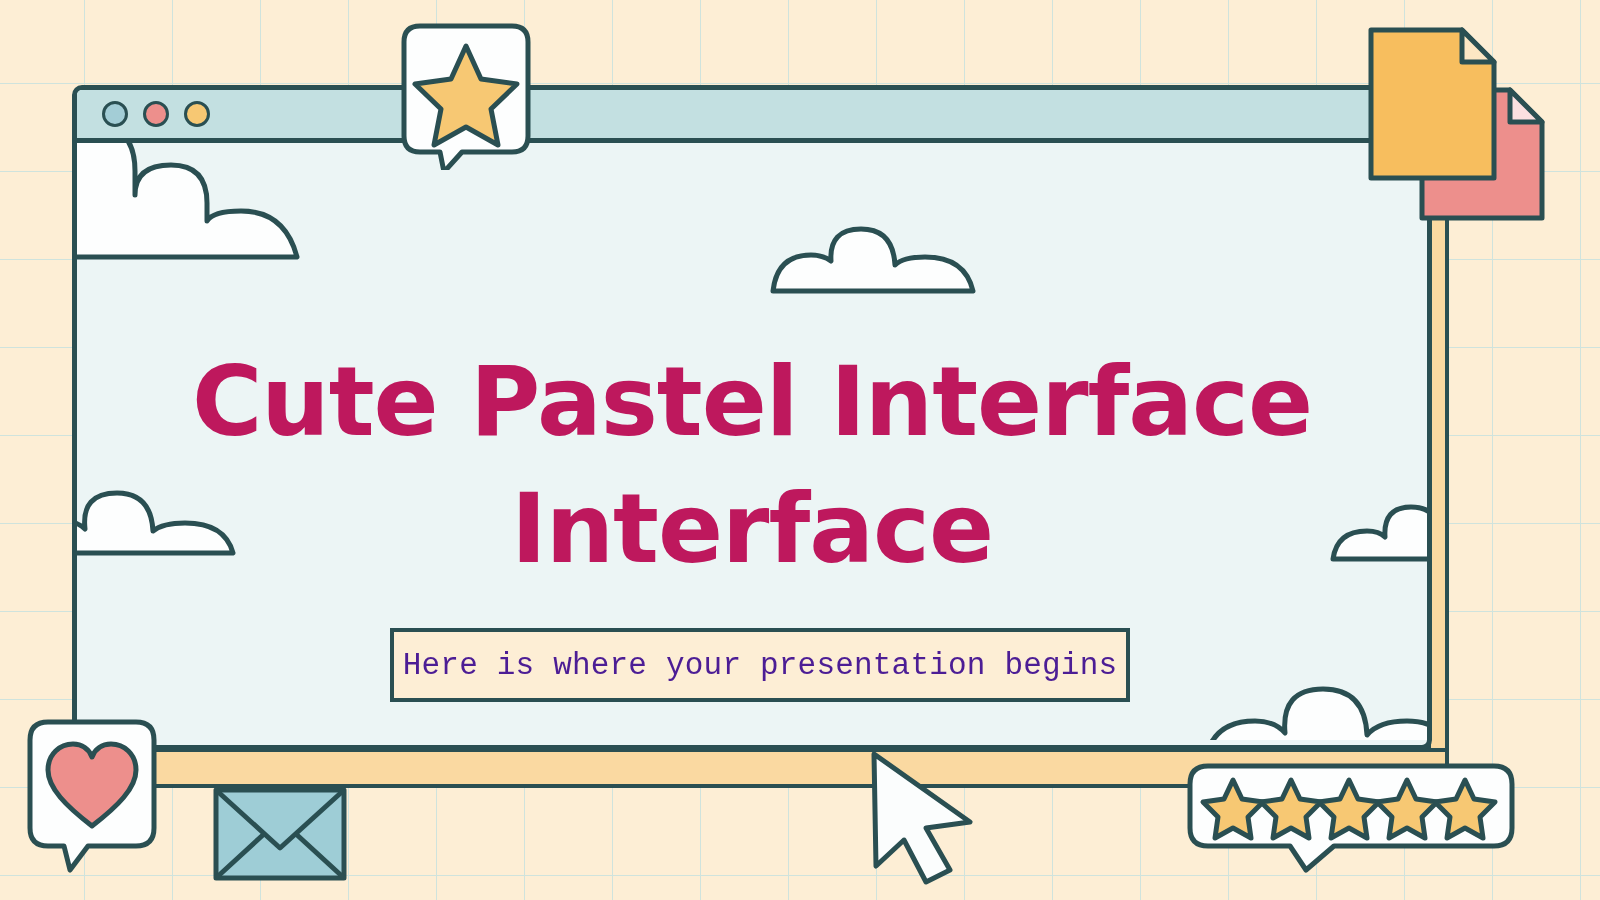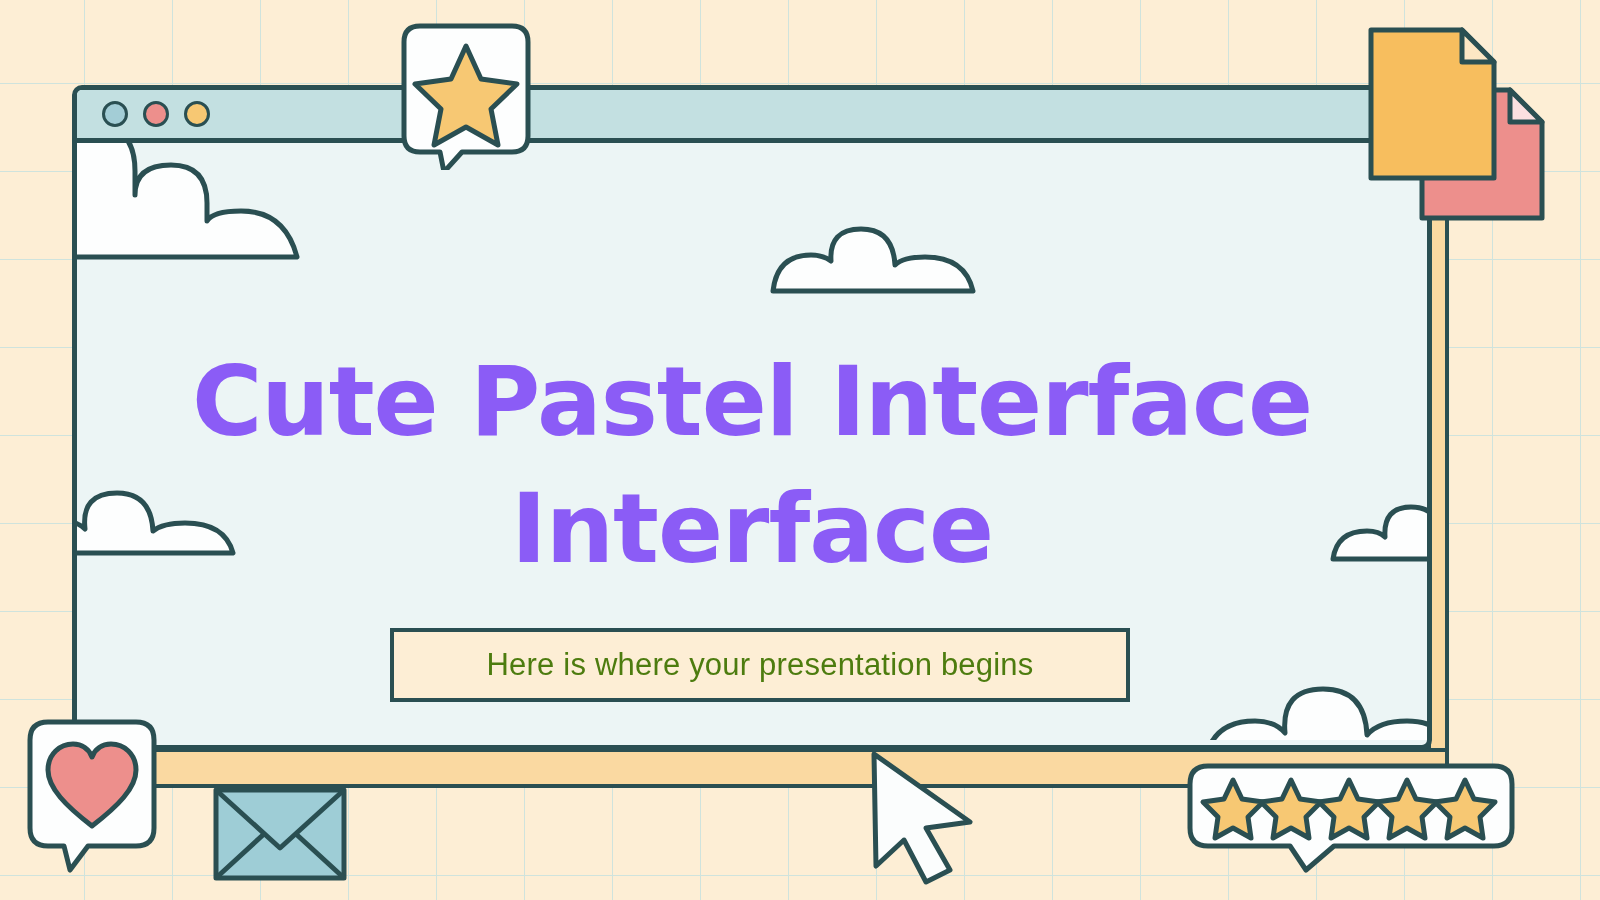--- a/index.html
+++ b/index.html
@@ -99,21 +99,21 @@
   #cloud-midleft  { left: -58px;  top: 340px; }
   #cloud-right    { left: 1250px; top: 352px; }
   #cloud-bottom   { left: 1122px; top: 528px; }
 
   
   #headline {
     position: absolute;
     left: 0; right: 0;
     top: 196px;
     text-align: center;
-    color: #8b5cf6;
+    color: #be185d;
     font-family: "DejaVu Sans", "Liberation Sans", sans-serif;
     font-weight: bold;
     font-size: 96px;
     line-height: 1.32;
     letter-spacing: -1px;
     z-index: 5;
   }
 
   #subtitle-box {
     position: absolute;
@@ -122,23 +122,23 @@
     width: 740px;
     height: 74px;
     background: #fdeed5;
     border: 4px solid #2a4f52;
     display: flex;
     align-items: center;
     justify-content: center;
     z-index: 5;
   }
   #subtitle-text {
-    color: #4d7c0f;
+    color: #4c1d95;
     font-size: 31px;
-    font-family: Liberation Sans, sans-serif;
+    font-family: Liberation Mono, monospace;
     letter-spacing: 0.2px;
   }
 
   
   .deco { position: absolute; }
   #star-bubble   { left: 400px;  top: 22px;  z-index: 20; }
   #docs-icon     { left: 1366px; top: 20px;  z-index: 20; }
   #heart-bubble  { left: 26px;   top: 718px; z-index: 20; }
   #envelope-icon { left: 212px;  top: 786px; z-index: 20; }
   #cursor-icon   { left: 864px;  top: 748px; z-index: 20; }

